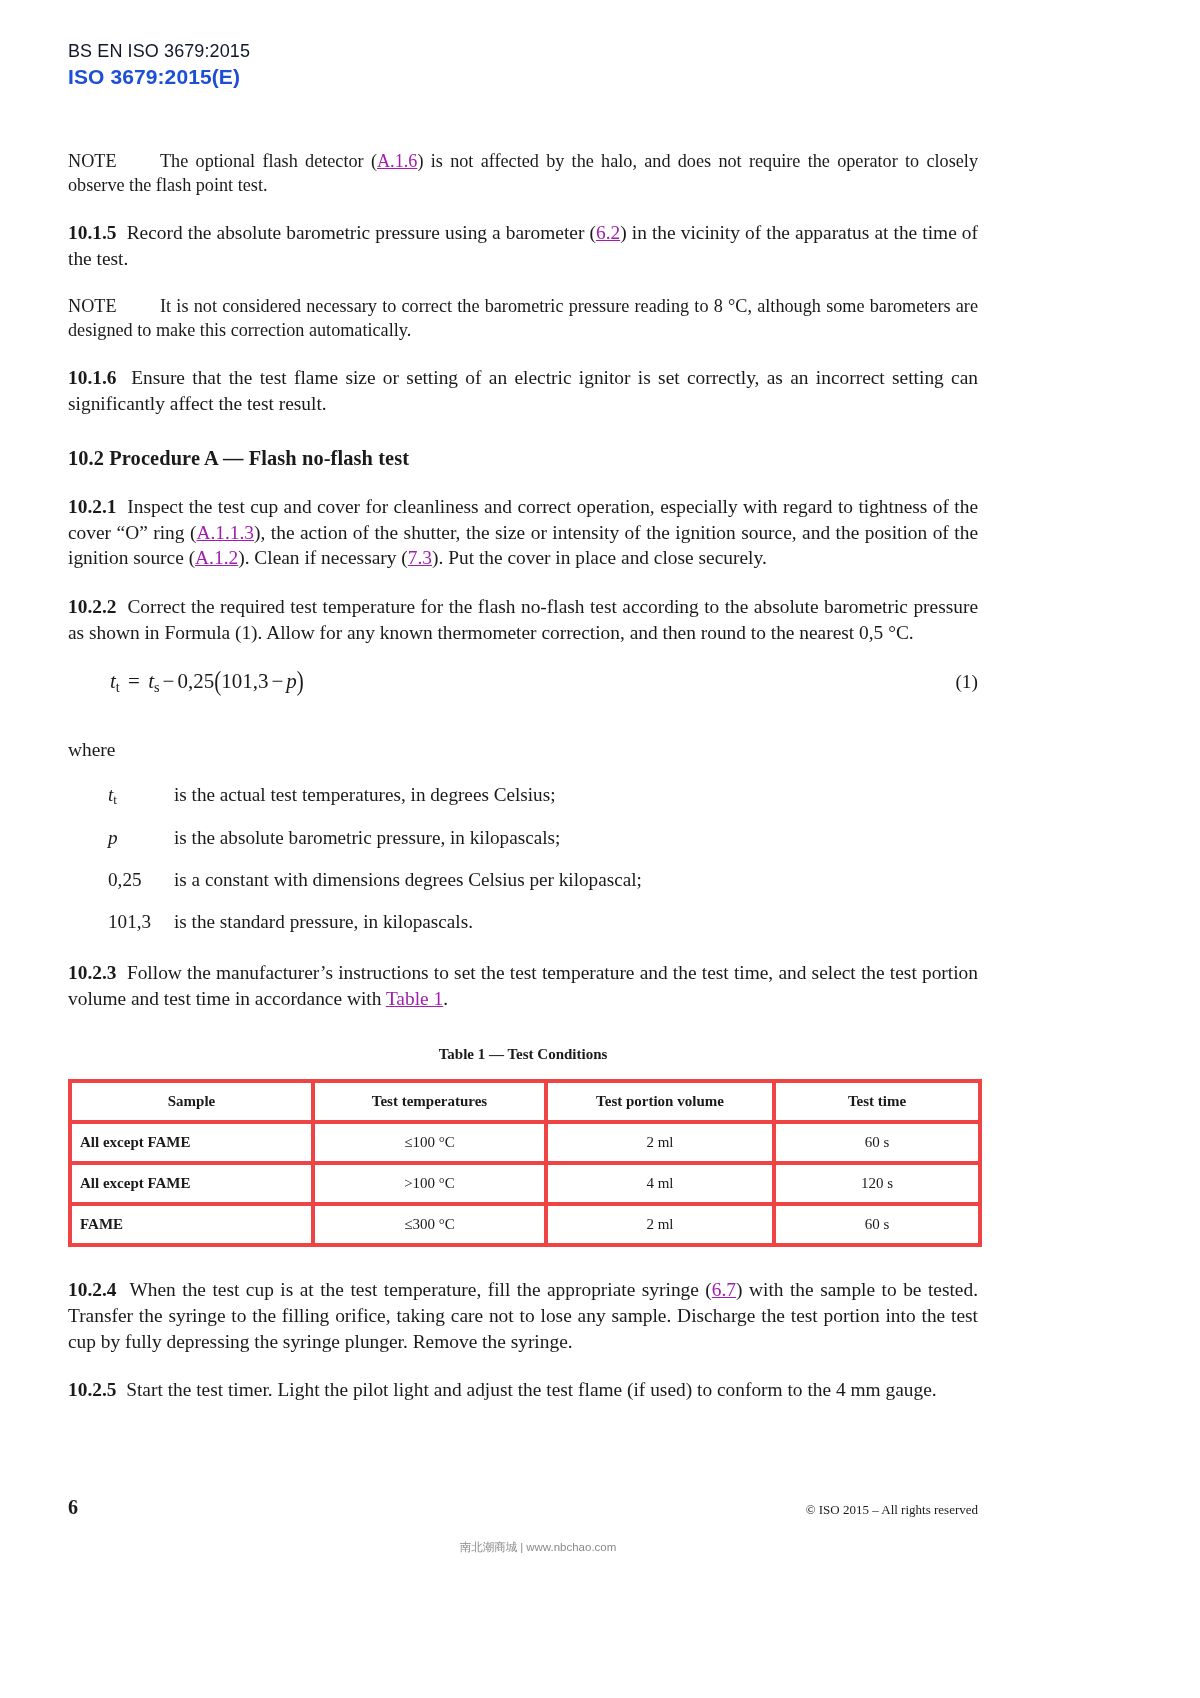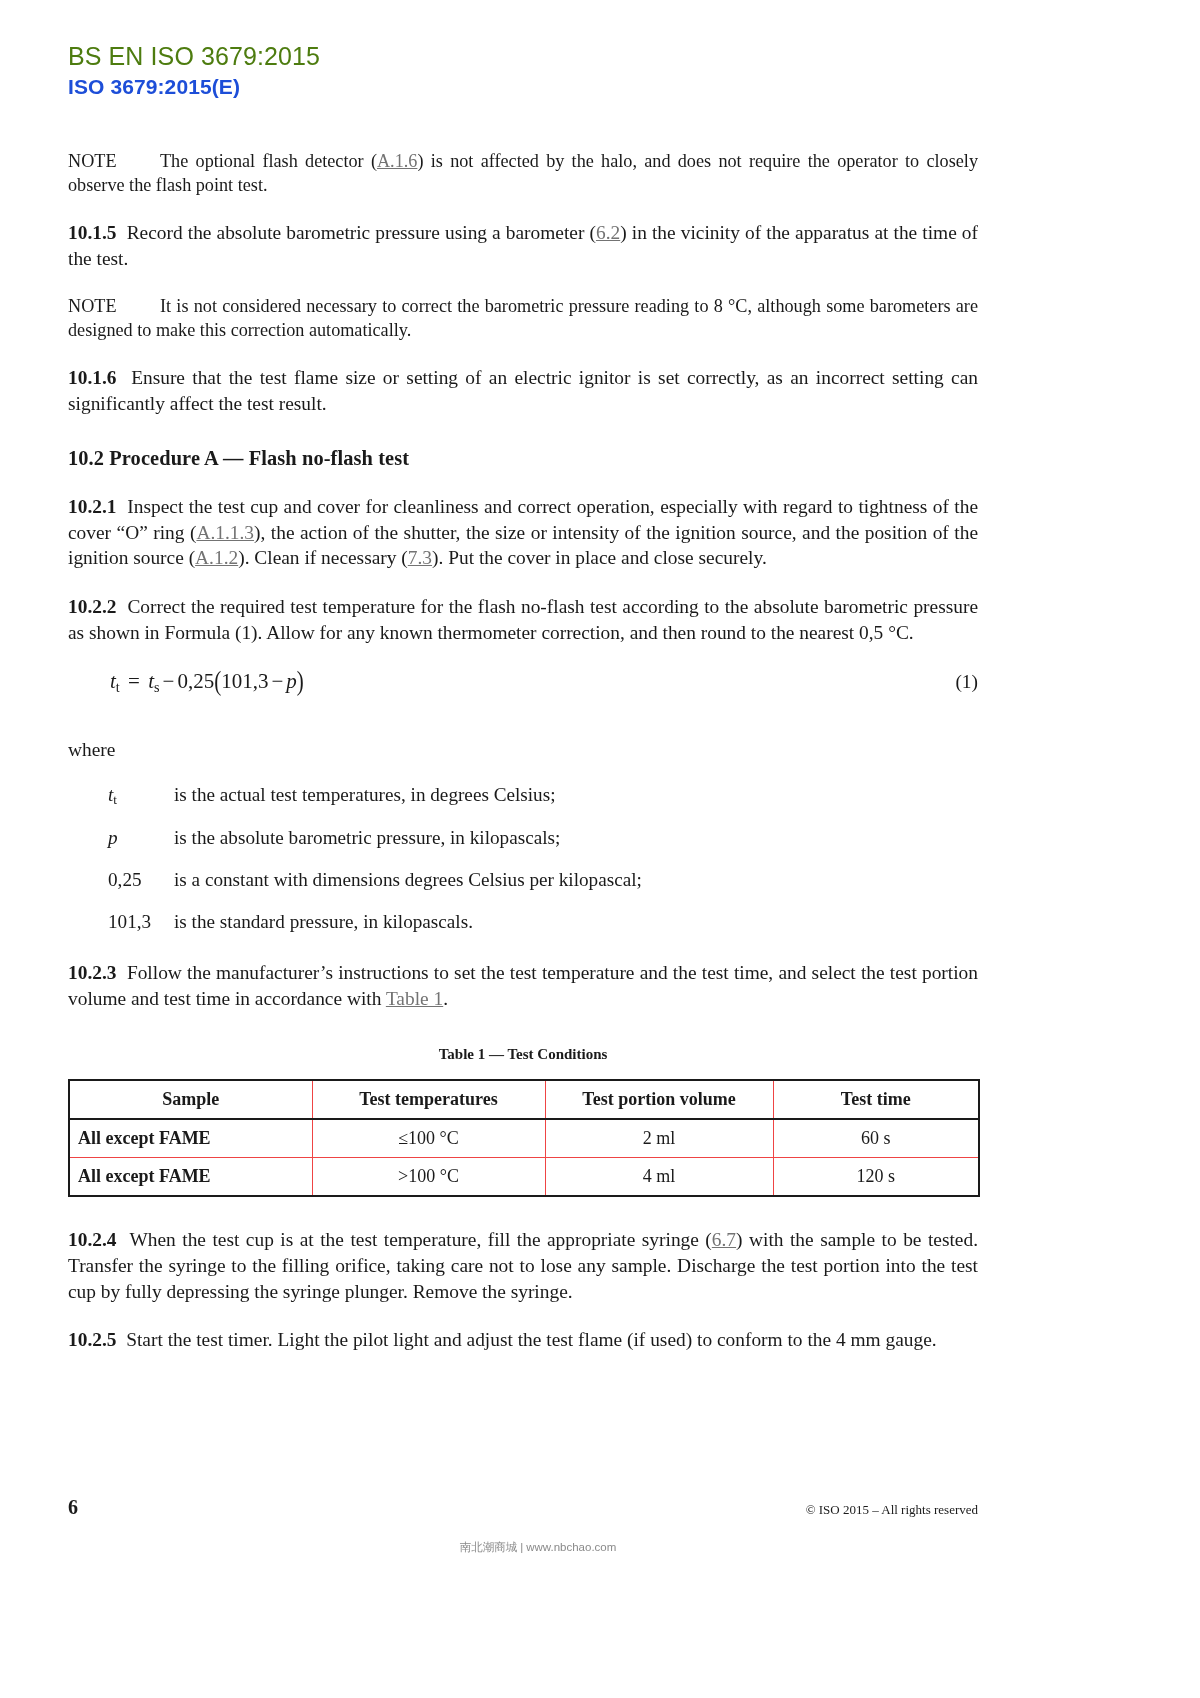--- a/index.html
+++ b/index.html
@@ -25,23 +25,23 @@
   }
   
   .runhead {
     position: absolute;
     left: 68px;
     top: 40px;
     line-height: 1.30;
   }
   .runhead .line1 {
     font-family: "Liberation Sans", sans-serif;
-    font-size: 25px;
+    font-size: 18px;
     letter-spacing: 0.1px;
-    color: #4d7c0f;
+    color: #0f172a;
   }
   .runhead .line2 {
     font-family: Liberation Sans, sans-serif;
     font-weight: bold;
     font-size: 21px;
     letter-spacing: 0.1px;
     color: #1d4ed8;
   }
   
   .content {
@@ -65,21 +65,21 @@
     text-align: justify;
   }
   .note-label {
     display: inline-block;
     min-width: 92px;
   }
   .num {
     font-weight: bold;
   }
   a.xref {
-    color: #737373;
+    color: #a21caf;
     text-decoration: underline;
   }
   h2.sec {
     font-size: 20.4px;
     font-weight: bold;
     margin: 30px 0 24px 0;
     letter-spacing: 0.1px;
   }
   
   .formula-row {
@@ -148,22 +148,22 @@
     margin: 34px 0 16px 0;
   }
   table.tbl {
     border-collapse: collapse;
     width: 910px;
     table-layout: fixed;
     border: 2.2px solid #1a1a1a;
     margin-bottom: 30px;
   }
   table.tbl th, table.tbl td {
-    border: 1px solid #ef4444;
-    font-size: 18px;
+    border: 4px solid #ef4444;
+    font-size: 15px;
     padding: 6px 8px;
     height: 25px;
   }
   table.tbl th {
     font-weight: bold;
     text-align: center;
   }
   table.tbl thead tr {
     border-bottom: 2.2px solid #1a1a1a;
   }
@@ -303,20 +303,26 @@
           <td class="c">≤100 °C</td>
           <td class="c">2 ml</td>
           <td class="c">60 s</td>
         </tr>
         <tr>
           <td class="sample">All except FAME</td>
           <td class="c">&gt;100 °C</td>
           <td class="c">4 ml</td>
           <td class="c">120 s</td>
         </tr>
+        <tr>
+          <td class="sample">FAME</td>
+          <td class="c">≤300 °C</td>
+          <td class="c">2 ml</td>
+          <td class="c">60 s</td>
+        </tr>
       </tbody>
     </table>
 
     <p class="para">
       <span class="num">10.2.4</span>&nbsp;&nbsp;<span>When the test cup is at the test temperature, fill the appropriate syringe (</span><a class="xref" href="#">6.7</a><span>) with the sample to be tested. Transfer the syringe to the filling orifice, taking care not to lose any sample. Discharge the test portion into the test cup by fully depressing the syringe plunger. Remove the syringe.</span>
     </p>
 
     <p class="para">
       <span class="num">10.2.5</span>&nbsp;&nbsp;<span>Start the test timer. Light the pilot light and adjust the test flame (if used) to conform to the 4 mm gauge.</span>
     </p>

